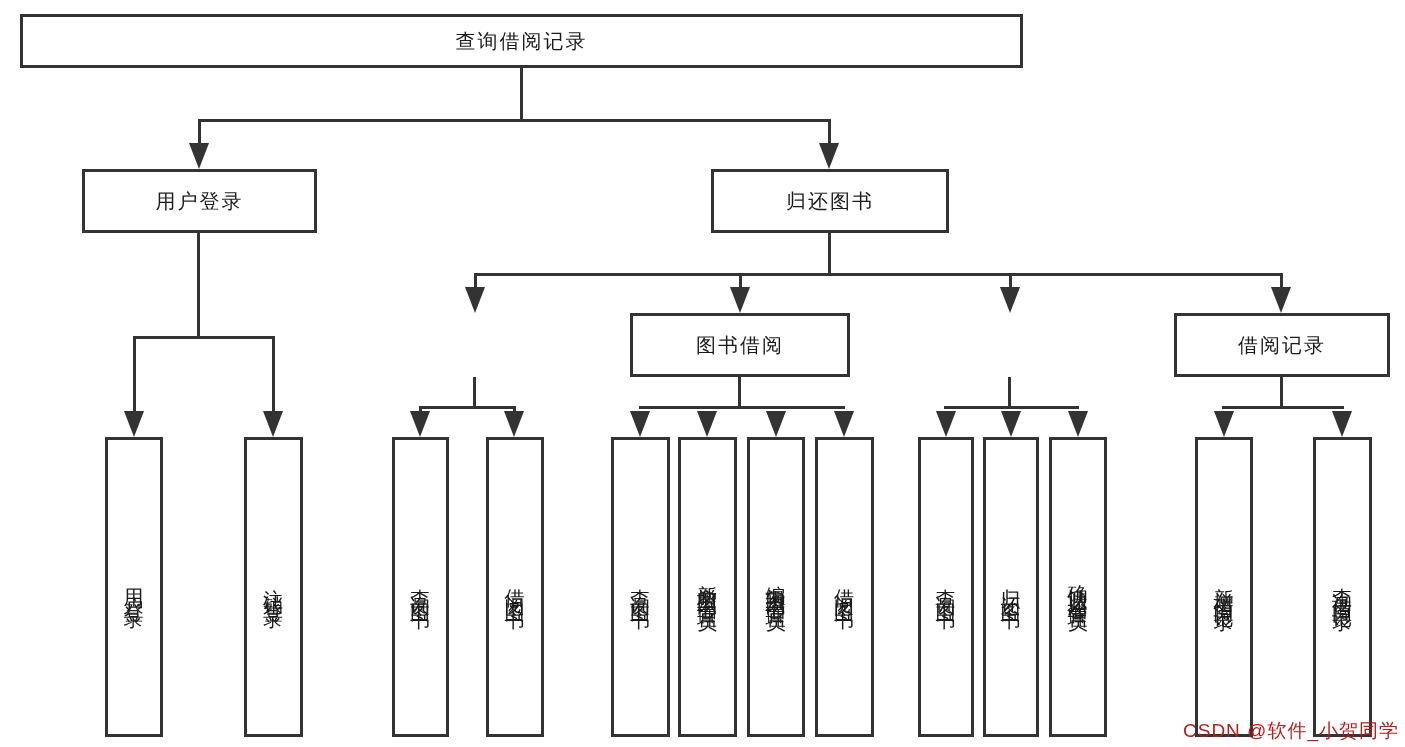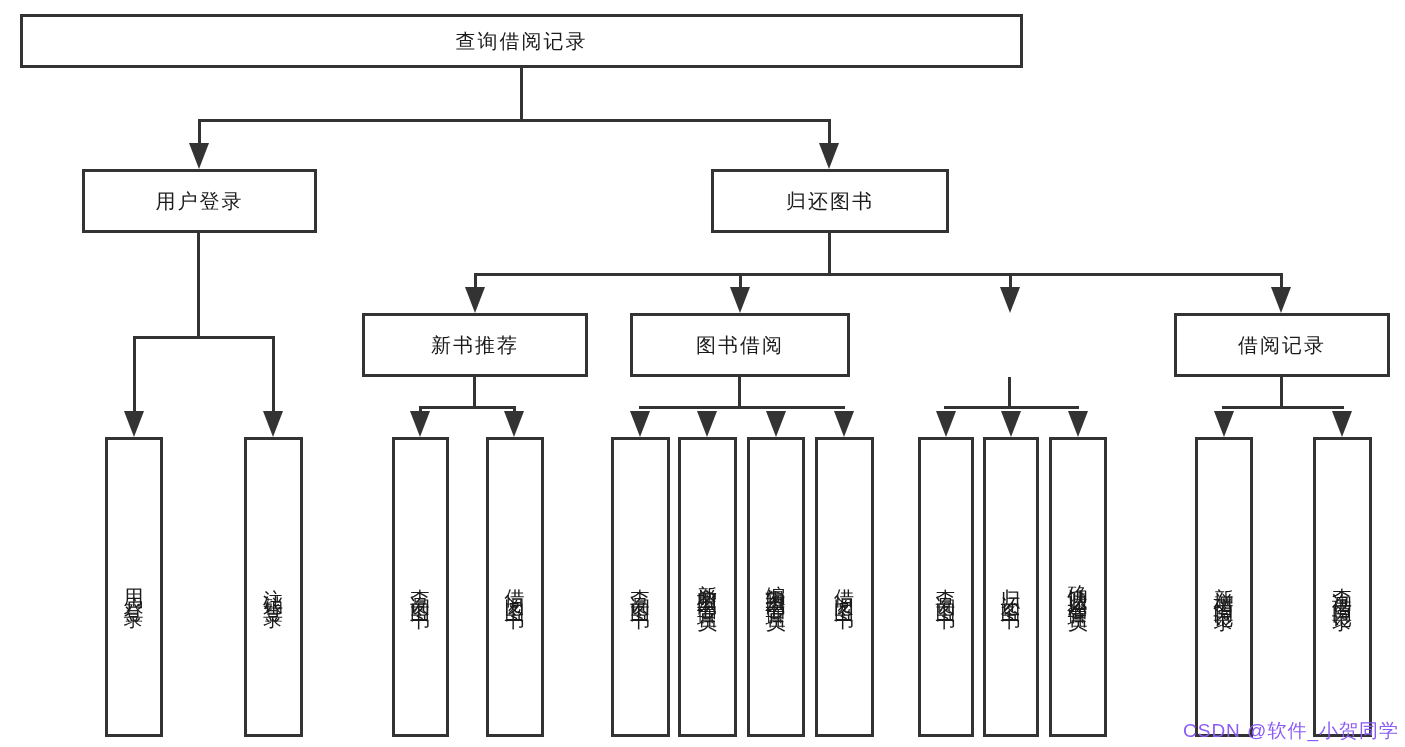--- a/index.html
+++ b/index.html
@@ -20,21 +20,21 @@
     text-align:center;
   }
   .vl{position:absolute;width:3px;background:#333;}
   .hl{position:absolute;height:3px;background:#333;}
   .ar{
     position:absolute;width:0;height:0;
     border-left:10px solid transparent;border-right:10px solid transparent;
     border-top:26px solid #333;
   }
   .watermark{
-    position:absolute;font-size:19px;color:#8b5cf6;letter-spacing:1px;white-space:nowrap;
+    position:absolute;font-size:19px;color:#b91c1c;letter-spacing:1px;white-space:nowrap;
   }
 </style>
 </head>
 <body>
 
 <div id="stage">
 
   <div class="box" style="left:20px;top:14px;width:1003px;height:54px;">查询借阅记录</div>
 
   <div class="vl" style="left:520px;top:68px;height:51px;"></div>
@@ -58,21 +58,20 @@
   <div class="hl" style="left:474px;top:273px;width:809px;"></div>
   <div class="vl" style="left:474px;top:273px;height:18px;"></div>
   <div class="vl" style="left:739px;top:273px;height:18px;"></div>
   <div class="vl" style="left:1009px;top:273px;height:18px;"></div>
   <div class="vl" style="left:1280px;top:273px;height:18px;"></div>
   <div class="ar" style="left:465px;top:287px;"></div>
   <div class="ar" style="left:730px;top:287px;"></div>
   <div class="ar" style="left:1000px;top:287px;"></div>
   <div class="ar" style="left:1271px;top:287px;"></div>
 
-  <div class="box" style="left:362px;top:313px;width:226px;height:64px;">新书推荐</div>
   <div class="box" style="left:630px;top:313px;width:220px;height:64px;">图书借阅</div>
   <div class="box" style="left:1174px;top:313px;width:216px;height:64px;">借阅记录</div>
 
   <div class="vl" style="left:473px;top:377px;height:29px;"></div>
   <div class="hl" style="left:419px;top:406px;width:97px;"></div>
   <div class="vl" style="left:419px;top:406px;height:8px;"></div>
   <div class="vl" style="left:513px;top:406px;height:8px;"></div>
   <div class="ar" style="left:410px;top:411px;"></div>
   <div class="ar" style="left:504px;top:411px;"></div>
 

